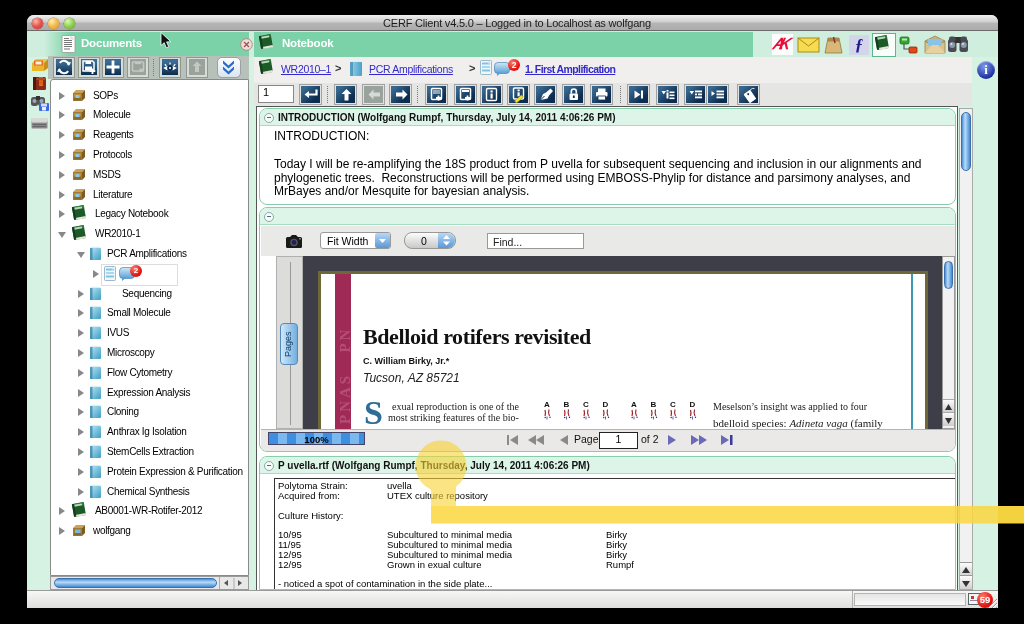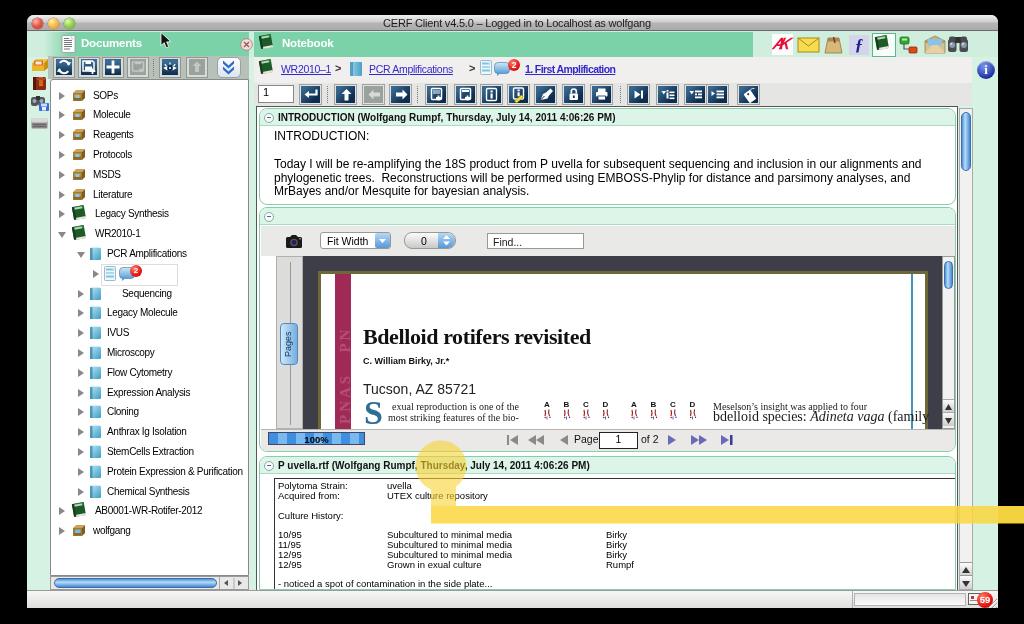--- a/index.html
+++ b/index.html
@@ -281,21 +281,21 @@
 <div class="tri-r" style="left:8px;top:130.3px"></div>
 <svg class="abs" style="left:20px;top:125.30000000000001px" width="17" height="17">
         <g transform="rotate(-10 8 8)">
           <rect x="2" y="1" width="12" height="13" rx="1.5" fill="#1c5a28"></rect>
           <rect x="2" y="1" width="12" height="3" fill="#2d7a3a"></rect>
           <rect x="4" y="2" width="8" height="2" fill="#cfe0cf" opacity="0.9"></rect>
           <rect x="3.5" y="12.2" width="10.5" height="2.2" fill="#e8e4da"></rect>
           <rect x="2" y="1" width="2.2" height="13" fill="#12401c"></rect>
         </g>
       </svg>
-<div class="trow" style="left:44px;top:128.3px">Legacy Synthesis</div>
+<div class="trow" style="left:44px;top:128.3px">Legacy Notebook</div>
 <div class="tri-d" style="left:7px;top:152.1px"></div>
 <svg class="abs" style="left:20px;top:145.1px" width="17" height="17">
         <g transform="rotate(-10 8 8)">
           <rect x="2" y="1" width="12" height="13" rx="1.5" fill="#1c5a28"></rect>
           <rect x="2" y="1" width="12" height="3" fill="#2d7a3a"></rect>
           <rect x="4" y="2" width="8" height="2" fill="#cfe0cf" opacity="0.9"></rect>
           <rect x="3.5" y="12.2" width="10.5" height="2.2" fill="#e8e4da"></rect>
           <rect x="2" y="1" width="2.2" height="13" fill="#12401c"></rect>
         </g>
       </svg>
@@ -351,21 +351,21 @@
         <defs>
           <linearGradient id="bfG" x1="0" y1="0" x2="1" y2="1">
             <stop offset="0" stop-color="#b8e4f4"></stop>
             <stop offset="1" stop-color="#3e9ec4"></stop>
           </linearGradient>
         </defs>
         <rect x="1" y="2" width="11" height="12" rx="1" fill="url(#bfG)"></rect>
         <rect x="1" y="2" width="2.5" height="12" fill="#2e7ea4" opacity="0.7"></rect>
         <polygon points="1,2 12,2 10.5,0.8 2.5,0.8" fill="#d8f0fa"></polygon>
       </svg>
-<div class="trow" style="left:56px;top:227.3px">Legacy Molecule</div>
+<div class="trow" style="left:56px;top:227.3px">Small Molecule</div>
 <div class="tri-r" style="left:27px;top:249.1px"></div>
 <svg class="abs" style="left:38px;top:245.10000000000002px" width="13" height="15">
         <defs>
           <linearGradient id="bfG" x1="0" y1="0" x2="1" y2="1">
             <stop offset="0" stop-color="#b8e4f4"></stop>
             <stop offset="1" stop-color="#3e9ec4"></stop>
           </linearGradient>
         </defs>
         <rect x="1" y="2" width="11" height="12" rx="1" fill="url(#bfG)"></rect>
         <rect x="1" y="2" width="2.5" height="12" fill="#2e7ea4" opacity="0.7"></rect>
@@ -755,26 +755,26 @@
         </div>
 <div class="abs" style="left:43px;top:48px;width:639px;height:173px;background:#3e3e48;"></div>
 <div class="abs" style="left:58px;top:63px;width:610px;height:158px;background:#6e6838;"></div>
 <div class="abs" style="left:61px;top:66px;width:604px;height:155px;background:#fff;"></div>
 <div class="abs" style="left:75px;top:66px;width:16px;height:155px;background:#a02a56;overflow:hidden;">
           <div class="abs" style="left:2px;top:150px;font-size:15px;font-weight:bold;color:#c76d90;opacity:0.55;font-family:Liberation Serif,serif;transform:rotate(-90deg);transform-origin:0 0;letter-spacing:3px;white-space:nowrap;">PNAS&nbsp;&nbsp;&nbsp;PN</div>
         </div>
 <div class="abs" style="left:651px;top:66px;width:1.5px;height:155px;background:#3e9ab4;"></div>
 <div class="pdftxt" style="left:103px;top:115.5px;font-size:22px;font-weight:bold;letter-spacing:-0.4px;color:#111;">Bdelloid rotifers revisited</div>
 <div class="abs" style="left:103px;top:148px;font-size:9px;font-weight:bold;color:#111;white-space:nowrap;">C. William Birky, Jr.*</div>
-<div class="abs" style="left:103px;top:173px;font-size:14px;color:#222;white-space:nowrap;">Tucson, AZ 85721</div>
+<div class="abs" style="left:103px;top:163px;font-size:12px;font-style:italic;color:#222;white-space:nowrap;">Tucson, AZ 85721</div>
 <div class="pdftxt" style="left:104px;top:190px;font-size:34px;line-height:30px;font-weight:bold;color:#2e6e96;">S</div>
 <div class="pdftxt" style="left:132px;top:193px;font-size:10px;">exual reproduction is one of the</div>
 <div class="pdftxt" style="left:128px;top:203.5px;font-size:10px;">most striking features of the bio-</div>
 <div class="pdftxt" style="left:453px;top:193px;font-size:10px;">Meselson’s insight was applied to four</div>
-<div class="pdftxt" style="left:453px;top:201px;font-size:14px;">bdelloid species: <i>Adineta vaga</i> (family</div>
+<div class="pdftxt" style="left:453px;top:209px;font-size:11px;">bdelloid species: <i>Adineta vaga</i> (family</div>
 <svg class="abs" style="left:283px;top:191px" width="78" height="30">
           <text x="1.0" y="8" font-family="Liberation Sans" font-size="8" font-weight="bold" fill="#111">A</text>
           <text x="20.5" y="8" font-family="Liberation Sans" font-size="8" font-weight="bold" fill="#111">B</text>
           <text x="40.0" y="8" font-family="Liberation Sans" font-size="8" font-weight="bold" fill="#111">C</text>
           <text x="59.5" y="8" font-family="Liberation Sans" font-size="8" font-weight="bold" fill="#111">D</text>
           <g transform="translate(1.0,10)">
             <path d="M1 1 q1 3 0 6" stroke="#a02020" stroke-width="1.2" fill="none"></path>
             <path d="M5 0.5 q-1 3.5 0.5 6.5" stroke="#902030" stroke-width="1.1" fill="none"></path>
             <path d="M3 7.5 v3" stroke="#3040a0" stroke-width="0.8" fill="none"></path>
             <circle cx="1.2" cy="8.5" r="0.8" fill="#a02020"></circle>

